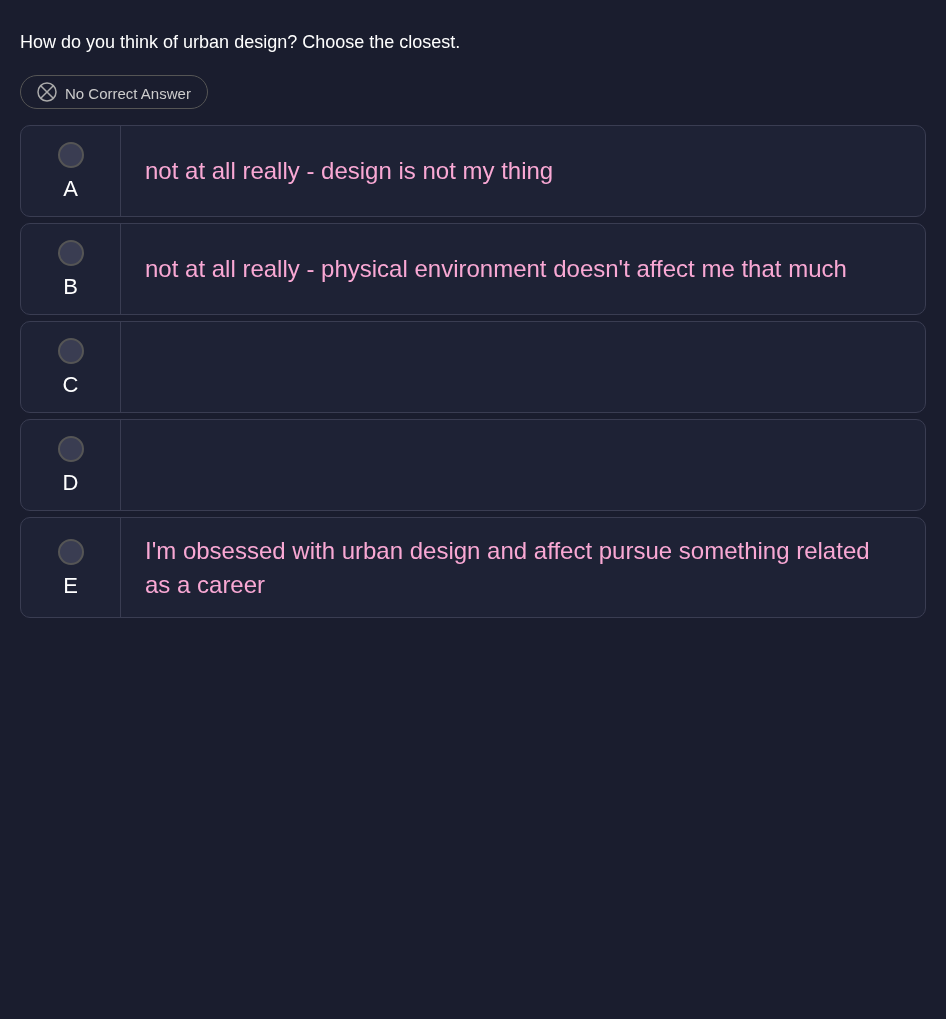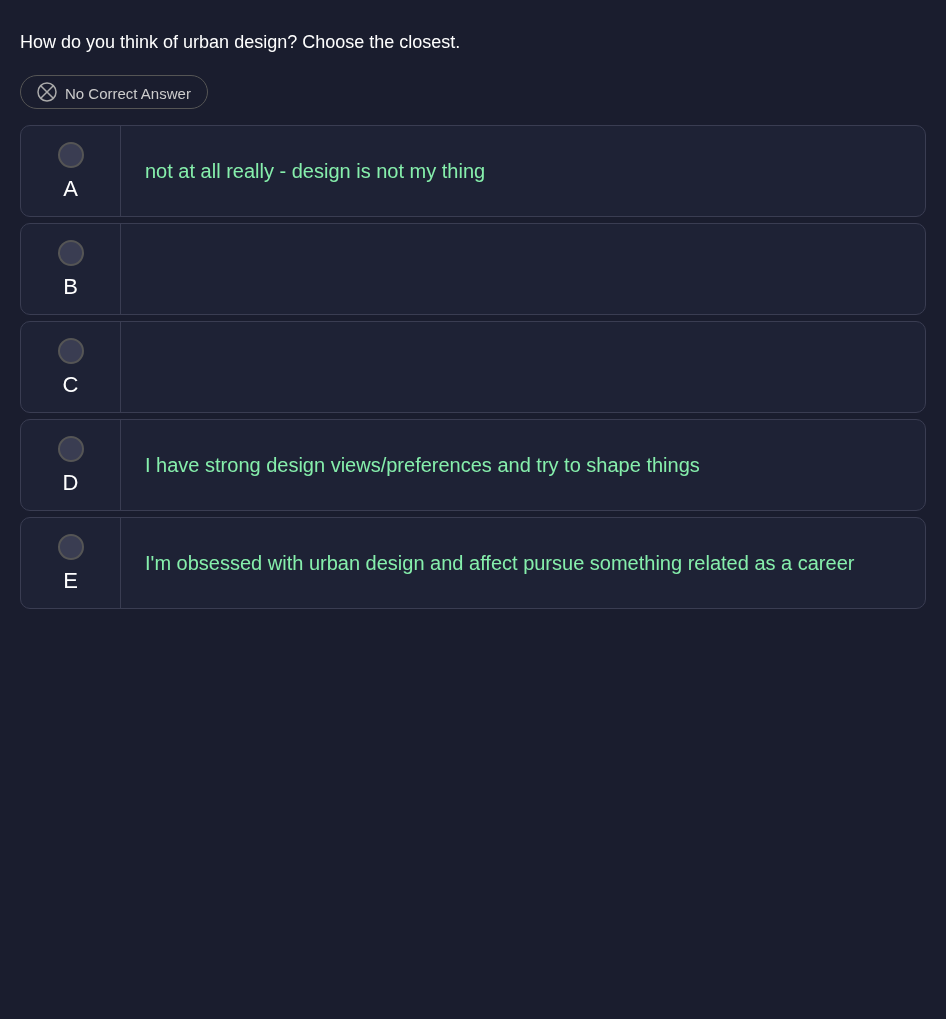--- a/index.html
+++ b/index.html
@@ -89,22 +89,22 @@
       font-weight: 500;
       color: #ffffff;
       line-height: 1;
     }
 
     .option-text {
       flex: 1;
       display: flex;
       align-items: center;
       padding: 16px 24px;
-      font-size: 20px;
-      color: #86efac;
+      font-size: 24px;
+      color: #f9a8d4;
       line-height: 1.4;
     }
   </style>
 </head>
 <body>
 
 
 
 <h1 class="question-title">How do you think of urban design? Choose the closest.</h1>
 
@@ -125,33 +125,33 @@
         <div class="radio-circle"></div>
         <span class="option-letter">A</span>
       </div>
       <div class="option-text">not at all really - design is not my thing</div>
     </div>
     <div class="option-row">
       <div class="option-left">
         <div class="radio-circle"></div>
         <span class="option-letter">B</span>
       </div>
+      <div class="option-text">not at all really - physical environment doesn't affect me that much</div>
     </div>
     <div class="option-row">
       <div class="option-left">
         <div class="radio-circle"></div>
         <span class="option-letter">C</span>
       </div>
     </div>
     <div class="option-row">
       <div class="option-left">
         <div class="radio-circle"></div>
         <span class="option-letter">D</span>
       </div>
-      <div class="option-text">I have strong design views/preferences and try to shape things</div>
     </div>
     <div class="option-row">
       <div class="option-left">
         <div class="radio-circle"></div>
         <span class="option-letter">E</span>
       </div>
       <div class="option-text">I'm obsessed with urban design and affect pursue something related as a career</div>
     </div>
   </div>
 

